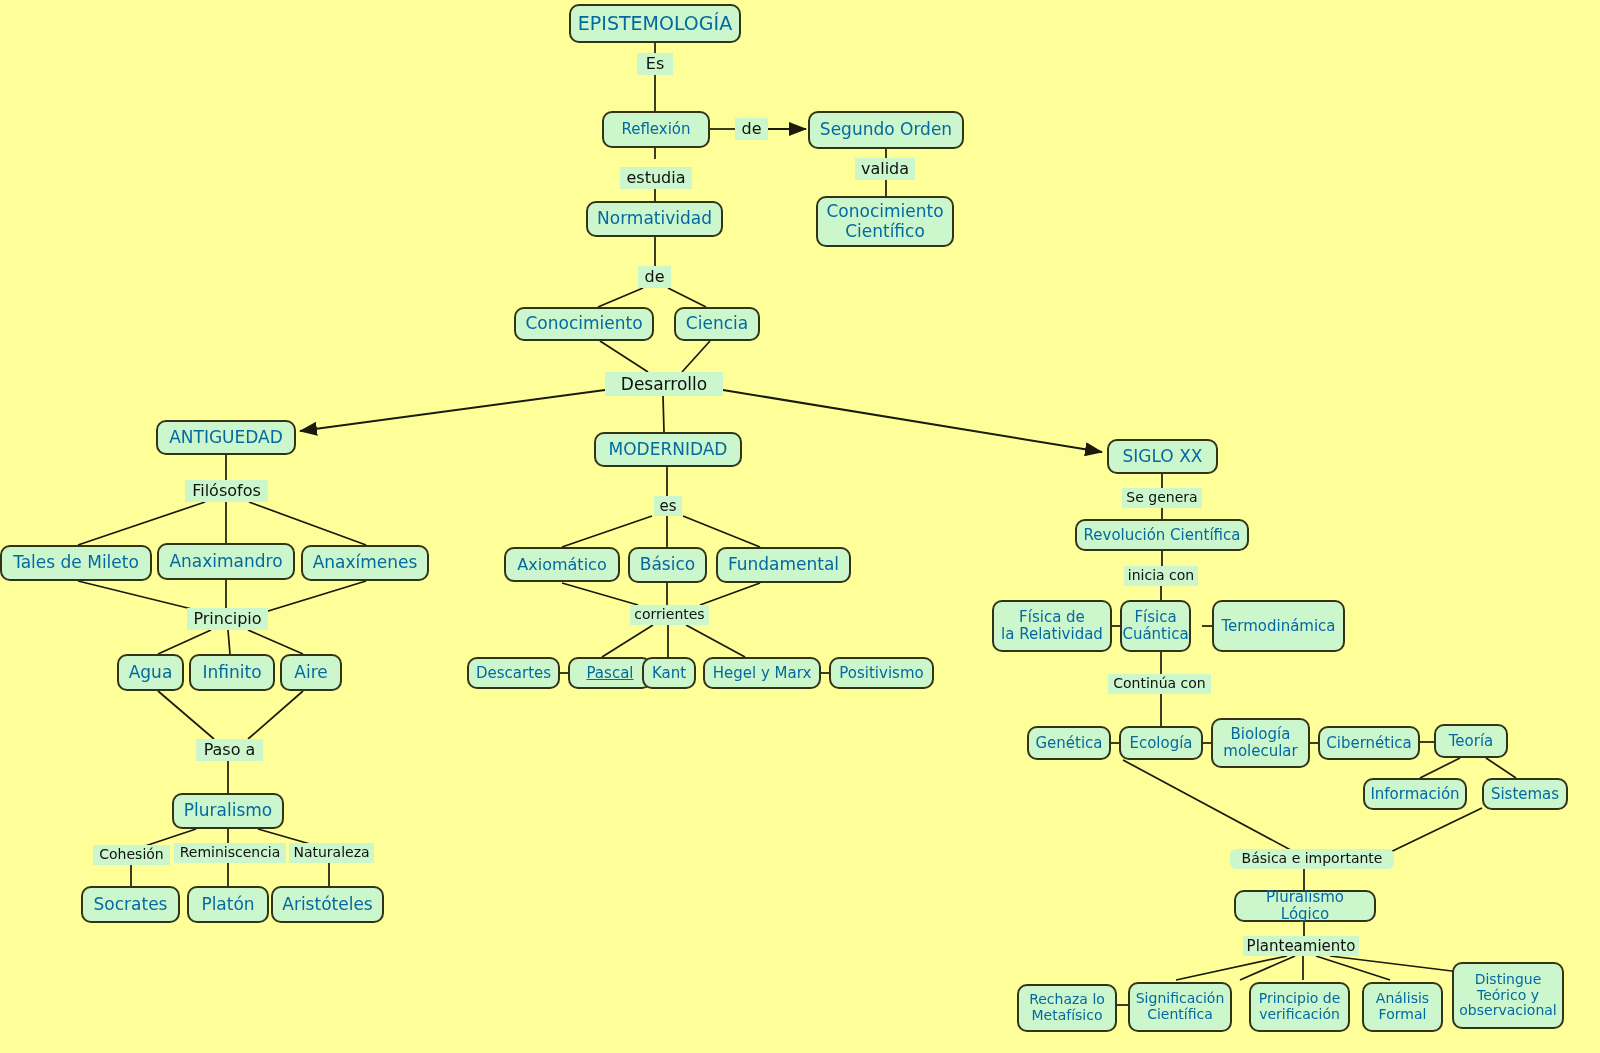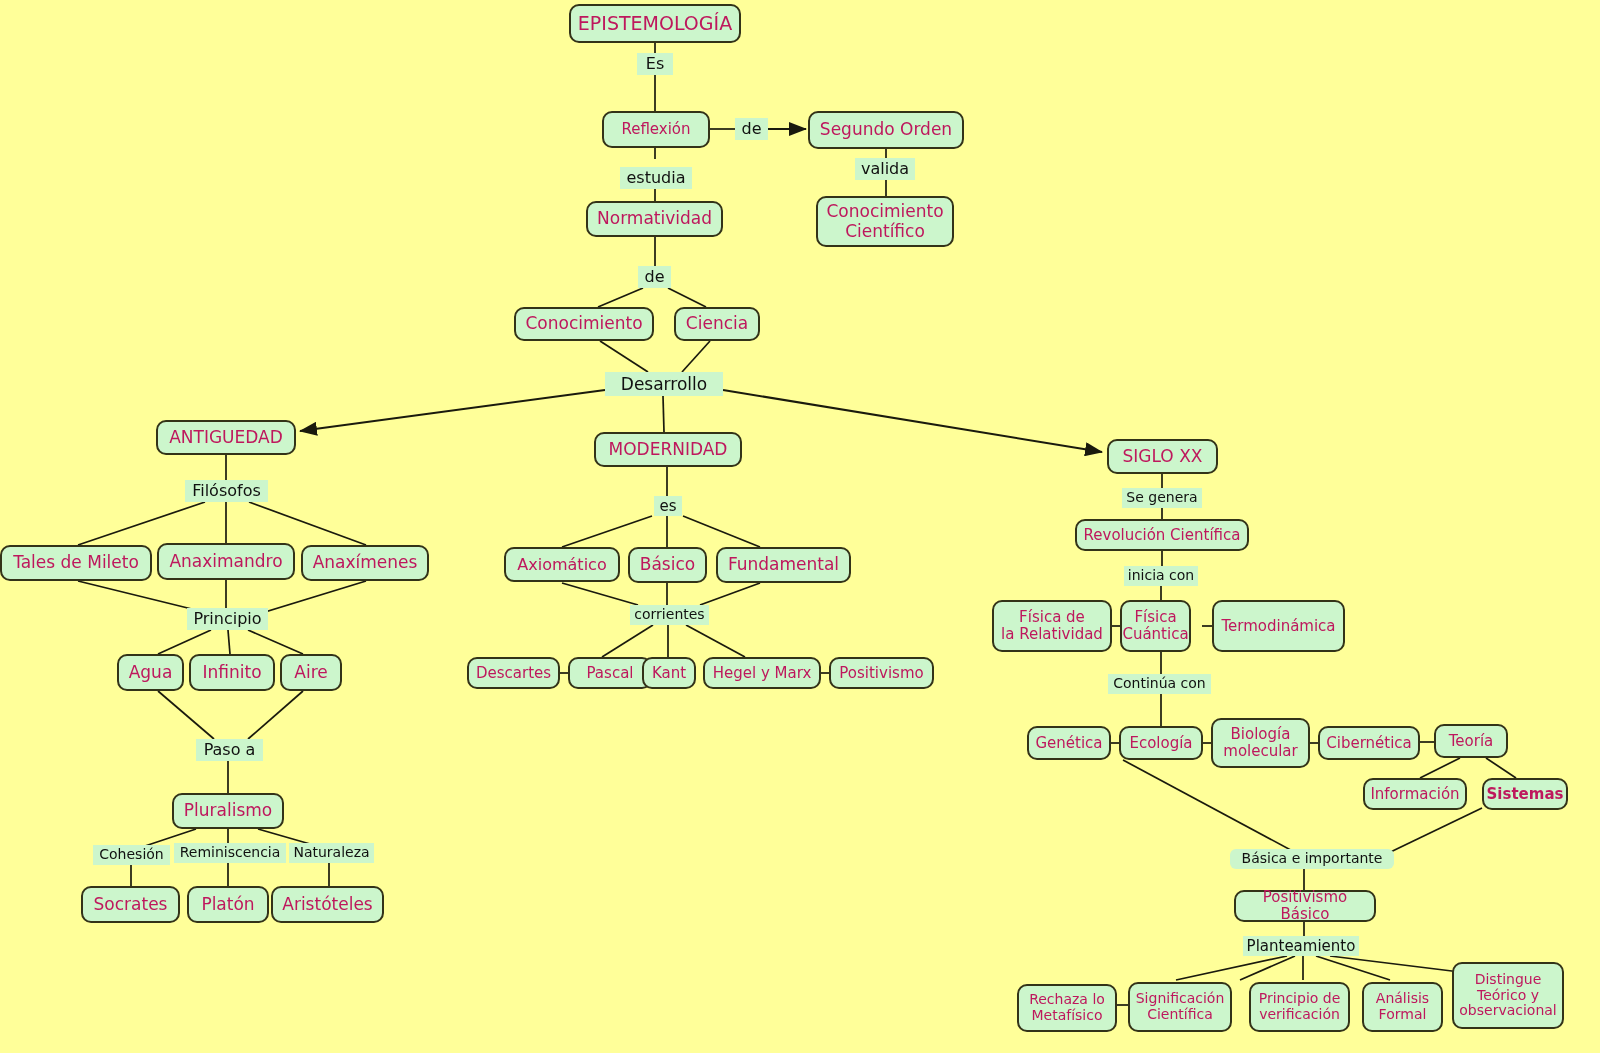--- a/index.html
+++ b/index.html
@@ -25,21 +25,21 @@
     width: 1600px;
     height: 1053px;
     pointer-events: none;
   }
   .node {
     position: absolute;
     box-sizing: border-box;
     background: #ccf6cc;
     border: 2px solid #333318;
     border-radius: 10px;
-    color: #be185d;
+    color: #0369a1;
     display: flex;
     align-items: center;
     justify-content: center;
     text-align: center;
     line-height: 1.12;
     padding: 2px 6px;
     white-space: pre-line;
     z-index: 2;
   }
   .linklabel {
@@ -159,39 +159,39 @@
       <div class="node" style="left: 189px; top: 654px; width: 86px; height: 37px; font-size: 17px; background: rgb(204, 246, 204); border-color: rgb(51, 51, 24);">Infinito</div>
       <div class="node" style="left: 280px; top: 654px; width: 62px; height: 37px; font-size: 17px; background: rgb(204, 246, 204); border-color: rgb(51, 51, 24);">Aire</div>
       <div class="node" style="left: 172px; top: 793px; width: 112px; height: 36px; font-size: 17px; background: rgb(204, 246, 204); border-color: rgb(51, 51, 24);">Pluralismo</div>
       <div class="node" style="left: 81px; top: 886px; width: 99px; height: 37px; font-size: 17px; background: rgb(204, 246, 204); border-color: rgb(51, 51, 24);">Socrates</div>
       <div class="node" style="left: 187px; top: 886px; width: 82px; height: 37px; font-size: 17px; background: rgb(204, 246, 204); border-color: rgb(51, 51, 24);">Platón</div>
       <div class="node" style="left: 271px; top: 886px; width: 113px; height: 37px; font-size: 17px; background: rgb(204, 246, 204); border-color: rgb(51, 51, 24);">Aristóteles</div>
       <div class="node" style="left: 504px; top: 547px; width: 116px; height: 35px; font-size: 16px; background: rgb(204, 246, 204); border-color: rgb(51, 51, 24);">Axiomático</div>
       <div class="node" style="left: 628px; top: 547px; width: 79px; height: 36px; font-size: 17px; background: rgb(204, 246, 204); border-color: rgb(51, 51, 24);">Básico</div>
       <div class="node" style="left: 716px; top: 547px; width: 135px; height: 36px; font-size: 17px; background: rgb(204, 246, 204); border-color: rgb(51, 51, 24);">Fundamental</div>
       <div class="node" style="left: 467px; top: 657px; width: 93px; height: 32px; font-size: 15px; background: rgb(204, 246, 204); border-color: rgb(51, 51, 24);">Descartes</div>
-      <div class="node" style="left: 568px; top: 657px; width: 84px; height: 32px; font-size: 15px; background: rgb(204, 246, 204); border-color: rgb(51, 51, 24);">Pascal</div>
+      <div class="node" style="left: 568px; top: 657px; width: 84px; height: 32px; font-size: 15px; background: rgb(204, 246, 204); border-color: rgb(51, 51, 24); text-decoration: underline;">Pascal</div>
       <div class="node" style="left: 642px; top: 657px; width: 54px; height: 32px; font-size: 15px; background: rgb(204, 246, 204); border-color: rgb(51, 51, 24);">Kant</div>
       <div class="node" style="left: 703px; top: 657px; width: 118px; height: 32px; font-size: 15px; background: rgb(204, 246, 204); border-color: rgb(51, 51, 24);">Hegel y Marx</div>
       <div class="node" style="left: 829px; top: 657px; width: 105px; height: 32px; font-size: 15px; background: rgb(204, 246, 204); border-color: rgb(51, 51, 24);">Positivismo</div>
       <div class="node" style="left: 1075px; top: 519px; width: 174px; height: 32px; font-size: 15px; background: rgb(204, 246, 204); border-color: rgb(51, 51, 24);">Revolución Científica</div>
       <div class="node" style="left: 992px; top: 600px; width: 120px; height: 52px; font-size: 15px; background: rgb(204, 246, 204); border-color: rgb(51, 51, 24);">Física de
 la Relatividad</div>
       <div class="node" style="left: 1120px; top: 600px; width: 71px; height: 52px; font-size: 15px; background: rgb(204, 246, 204); border-color: rgb(51, 51, 24);">Física
 Cuántica</div>
       <div class="node" style="left: 1212px; top: 600px; width: 133px; height: 52px; font-size: 15px; background: rgb(204, 246, 204); border-color: rgb(51, 51, 24);">Termodinámica</div>
       <div class="node" style="left: 1027px; top: 726px; width: 84px; height: 34px; font-size: 15px; background: rgb(204, 246, 204); border-color: rgb(51, 51, 24);">Genética</div>
       <div class="node" style="left: 1119px; top: 726px; width: 84px; height: 34px; font-size: 15px; background: rgb(204, 246, 204); border-color: rgb(51, 51, 24);">Ecología</div>
       <div class="node" style="left: 1211px; top: 718px; width: 99px; height: 50px; font-size: 15px; background: rgb(204, 246, 204); border-color: rgb(51, 51, 24);">Biología
 molecular</div>
       <div class="node" style="left: 1318px; top: 726px; width: 102px; height: 34px; font-size: 15px; background: rgb(204, 246, 204); border-color: rgb(51, 51, 24);">Cibernética</div>
       <div class="node" style="left: 1434px; top: 724px; width: 74px; height: 34px; font-size: 15px; background: rgb(204, 246, 204); border-color: rgb(51, 51, 24);">Teoría</div>
       <div class="node" style="left: 1363px; top: 778px; width: 104px; height: 32px; font-size: 15px; background: rgb(204, 246, 204); border-color: rgb(51, 51, 24);">Información</div>
-      <div class="node" style="left: 1482px; top: 778px; width: 86px; height: 32px; font-size: 15px; background: rgb(204, 246, 204); border-color: rgb(51, 51, 24); font-weight: bold;">Sistemas</div>
-      <div class="node" style="left: 1234px; top: 890px; width: 142px; height: 32px; font-size: 15px; background: rgb(204, 246, 204); border-color: rgb(51, 51, 24);">Positivismo Básico</div>
+      <div class="node" style="left: 1482px; top: 778px; width: 86px; height: 32px; font-size: 15px; background: rgb(204, 246, 204); border-color: rgb(51, 51, 24);">Sistemas</div>
+      <div class="node" style="left: 1234px; top: 890px; width: 142px; height: 32px; font-size: 15px; background: rgb(204, 246, 204); border-color: rgb(51, 51, 24);">Pluralismo Lógico</div>
       <div class="node" style="left: 1017px; top: 984px; width: 100px; height: 48px; font-size: 14px; background: rgb(204, 246, 204); border-color: rgb(51, 51, 24);">Rechaza  lo
 Metafísico</div>
       <div class="node" style="left: 1128px; top: 982px; width: 104px; height: 50px; font-size: 14px; background: rgb(204, 246, 204); border-color: rgb(51, 51, 24);">Significación
 Científica</div>
       <div class="node" style="left: 1249px; top: 982px; width: 101px; height: 50px; font-size: 14px; background: rgb(204, 246, 204); border-color: rgb(51, 51, 24);">Principio de
 verificación</div>
       <div class="node" style="left: 1362px; top: 982px; width: 81px; height: 50px; font-size: 14px; background: rgb(204, 246, 204); border-color: rgb(51, 51, 24);">Análisis
 Formal</div>
       <div class="node" style="left: 1452px; top: 962px; width: 112px; height: 67px; font-size: 14px; background: rgb(204, 246, 204); border-color: rgb(51, 51, 24);">Distingue
 Teórico y

